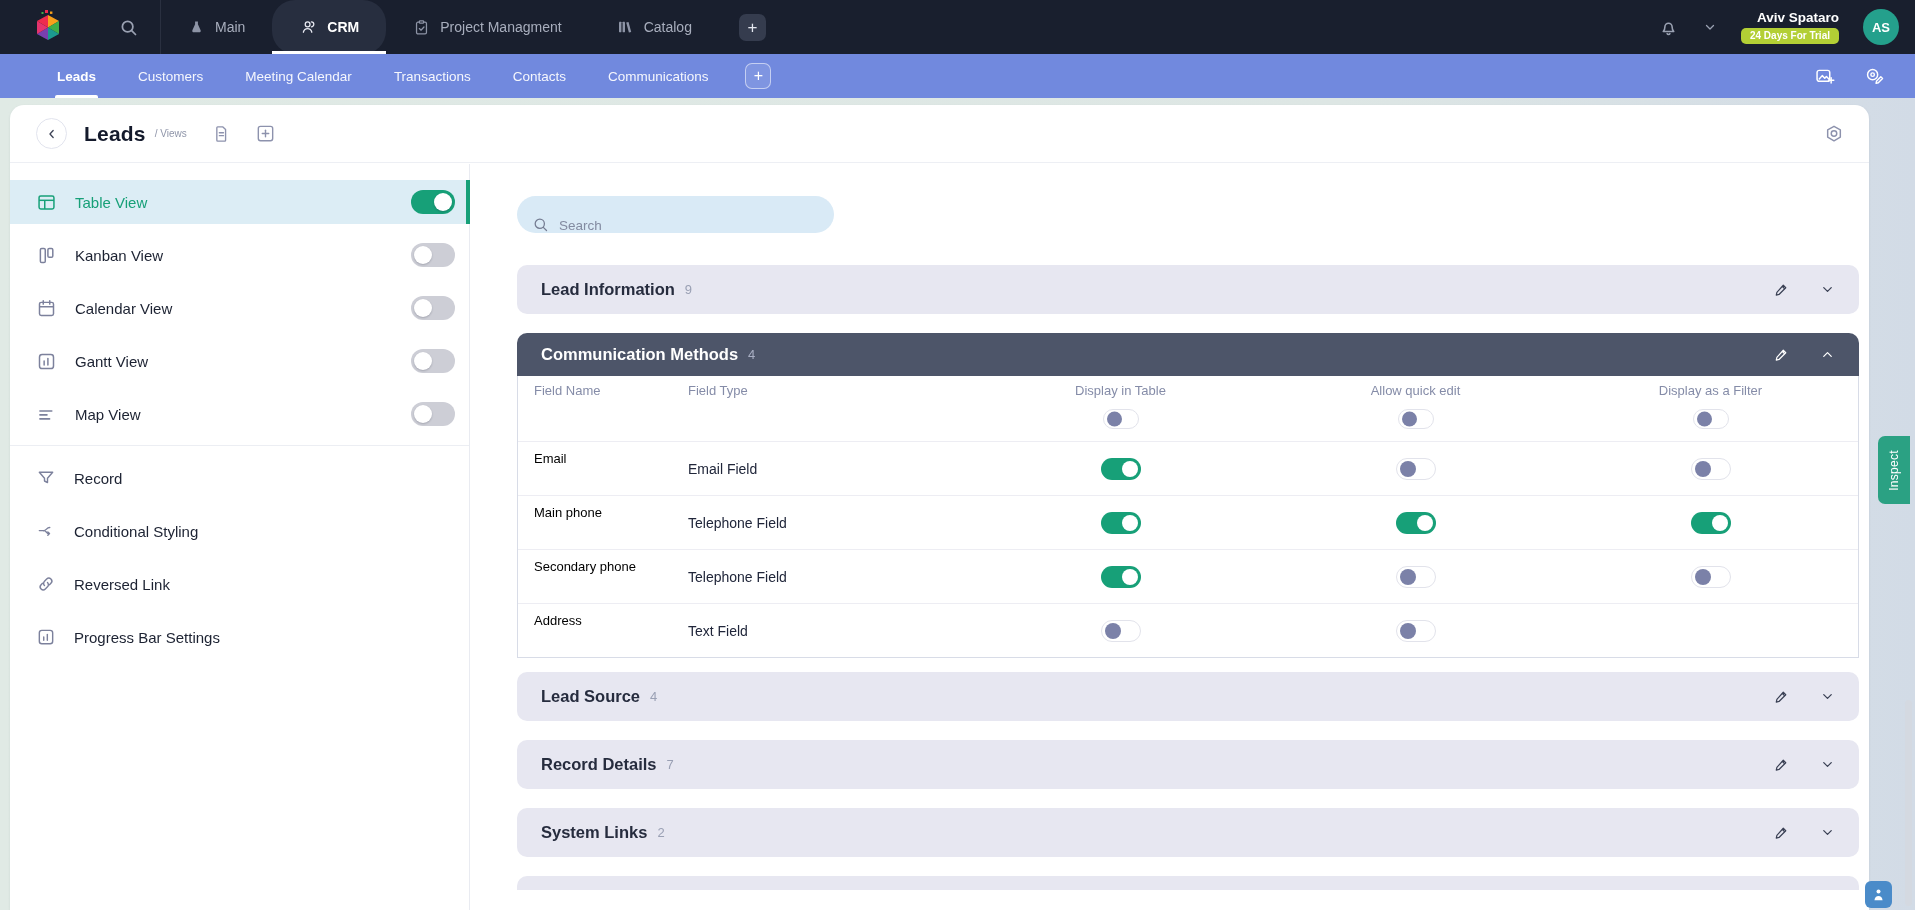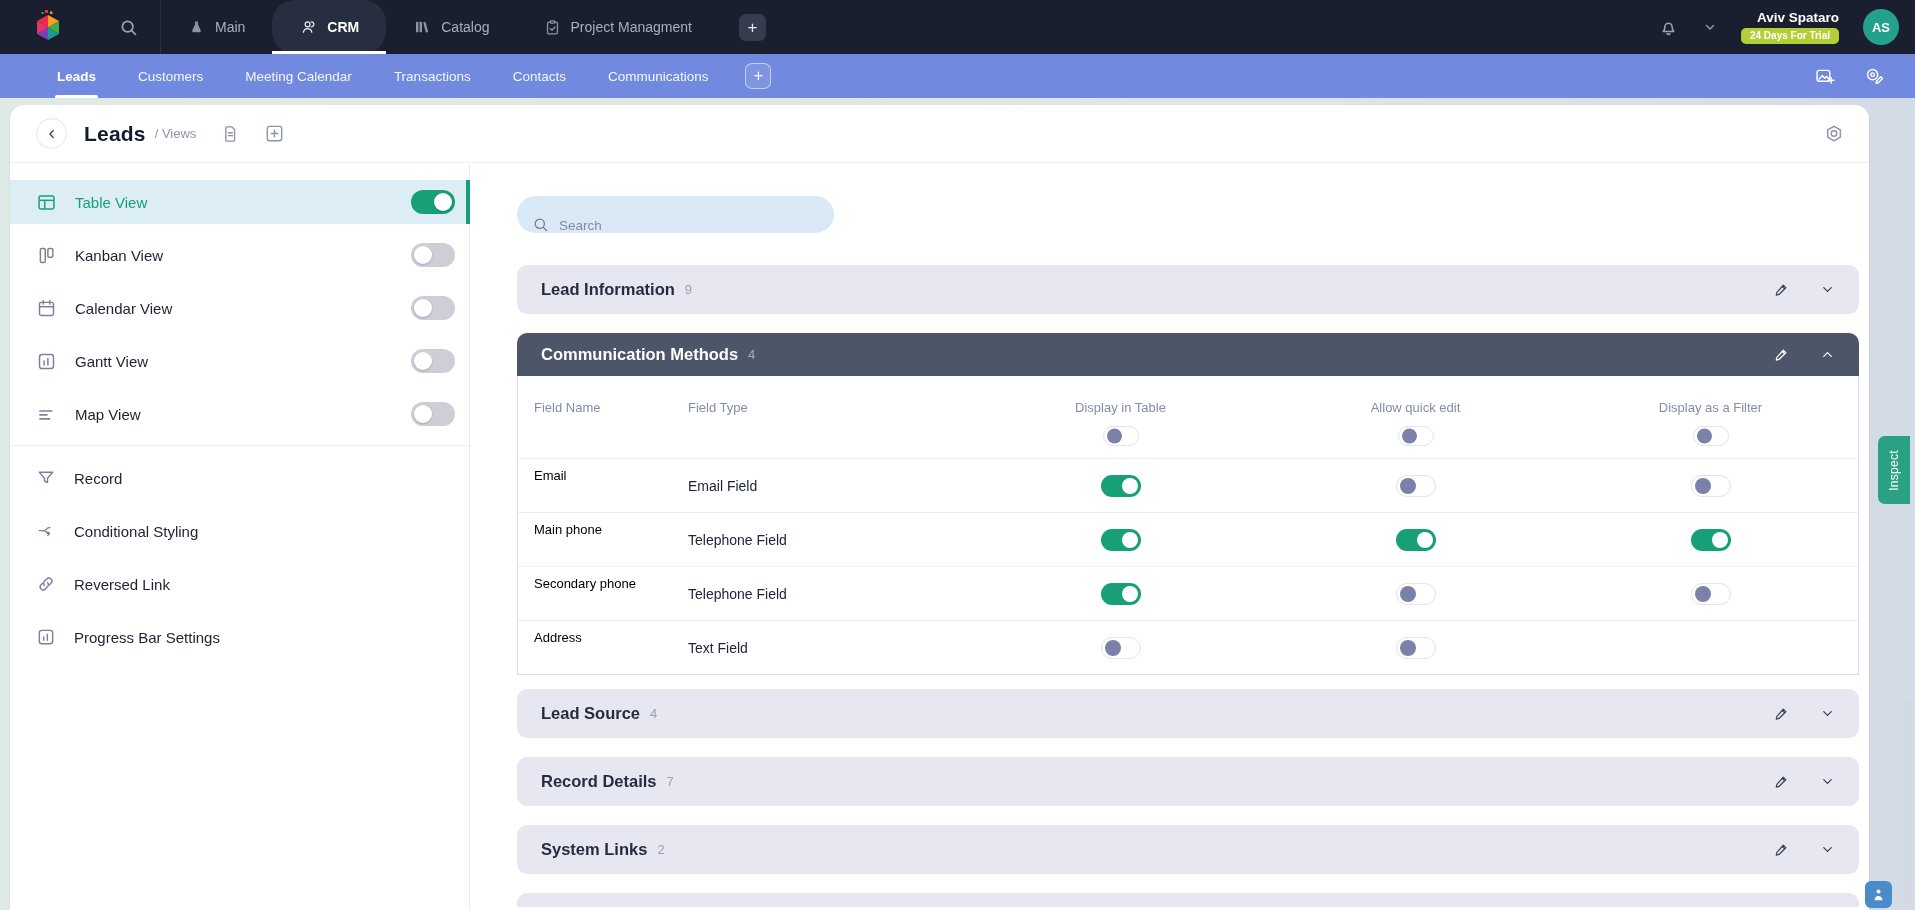--- a/index.html
+++ b/index.html
@@ -36,21 +36,21 @@
   .app-tab.active { font-weight:bold; color:#fff; }
   .app-tab.active::after { content:""; position:absolute; left:19px; right:19px; bottom:0; height:3px; background:#fff; border-radius:2px 2px 0 0; }
   .app-plus { margin-left:16px; width:26px; height:26px; border:1.5px solid rgba(255,255,255,.55); background:rgba(255,255,255,.10); border-radius:7px; color:#fff; display:flex; align-items:center; justify-content:center; font-size:16px; line-height:1; }
   .app-right { margin-left:auto; display:flex; align-items:center; gap:28px; padding-right:30px; color:#fff; }
 
   
   .card { position:absolute; top:105px; left:10px; width:1859px; bottom:0; background:#fff; border-radius:14px 14px 0 0; box-shadow:0 1px 3px rgba(30,40,70,.08); }
   .card-header { height:58px; display:flex; align-items:center; padding:0 24px 0 26px; border-bottom:1px solid #edeff4; }
   .back-btn { width:31px; height:31px; border-radius:50%; border:1px solid #e2e4ee; color:#3d4356; display:flex; align-items:center; justify-content:center; background:#fff; }
   .page-title { font-size:21px; font-weight:bold; color:#141a2c; margin-left:17px; letter-spacing:.2px; }
-  .crumb { font-size:13px; color:#8f95a9; margin-left:9px; }
+  .crumb { font-size:10px; color:#8f95a9; margin-left:9px; }
   .hdr-icon { color:#8d92ad; margin-left:24px; }
   .gear-btn { margin-left:auto; color:#8d92ad; }
 
   .card-body { position:absolute; top:59px; left:0; right:0; bottom:0; display:flex; }
 
   
   .sidebar { width:460px; flex:none; border-right:1px solid #e9ebf1; padding-top:16px; }
   .sv-item { height:44px; margin-bottom:9px; display:flex; align-items:center; gap:18px; padding:0 14px 0 26px; font-size:15px; color:#1c2232; position:relative; cursor:default; }
   .sv-item svg { color:#7c819c; flex:none; }
   .sv-label { flex:1; }
@@ -86,21 +86,21 @@
   .sec-actions { margin-left:auto; display:flex; align-items:center; gap:30px; color:#3a4054; }
   .sec-actions .icon-btn { display:flex; align-items:center; justify-content:center; cursor:pointer; }
 
   .sec-expanded { margin-bottom:14px; }
   .sec-head-dark { height:43px; background:#4d5569; border-radius:10px 10px 0 0; display:flex; align-items:center; padding:12px 24px; }
   .sec-head-dark .sec-title { color:#fff; }
   .sec-head-dark .sec-count { color:#a8aec3; }
   .sec-head-dark .sec-actions { color:#fff; }
   .sec-panel { background:#fff; border:1px solid #d8dce7; border-top:none; }
 
-  .ft-header { display:flex; padding:24px 0 12px; }
+  .ft-header { display:flex; padding:7px 0 12px; }
   .ft-hlabel { font-size:13px; color:#858ca8; }
   .col-name { width:170px; padding-left:16px; flex:none; }
   .col-type { width:285px; flex:none; }
   .col-t { flex:1; display:flex; flex-direction:column; align-items:center; gap:11px; }
   .ft-row { display:flex; align-items:center; height:54px; border-top:1px solid #ededf3; }
   .ft-name { width:170px; padding:9px 0 0 16px; flex:none; align-self:stretch; font-size:13px; color:#000000; }
   .ft-type { width:285px; flex:none; font-size:14px; color:#20263a; }
   .ft-cell { flex:1; display:flex; justify-content:center; }
 
   .sec-partial { height:14px; background:#e7e7f1; border-radius:10px 10px 0 0; }
@@ -147,35 +147,35 @@
   <div class="top-tab active">
     <svg width="18" height="18" viewBox="0 0 24 24" fill="none" stroke="currentColor" stroke-width="1.7">
       <circle cx="11.5" cy="8.5" r="3.2"></circle>
       <path d="M5.8 19c.8-3.1 2.9-4.7 5.7-4.7 2.7 0 4.8 1.6 5.6 4.7" stroke-linecap="round"></path>
       <path d="M16.5 5.2a3.2 3.2 0 0 1 0 6.5" stroke-linecap="round"></path>
     </svg>
     <span>CRM</span>
   </div>
 
   <div class="top-tab">
+    <svg width="17" height="17" viewBox="0 0 24 24" fill="none" stroke="currentColor" stroke-width="1.8">
+      <rect x="5" y="4.5" width="14" height="16.5" rx="2"></rect>
+      <rect x="9" y="2.5" width="6" height="3.4" rx="1" fill="#191f2e"></rect>
+      <polyline points="9,13.5 11.3,15.8 15.5,11.3" stroke-linecap="round" stroke-linejoin="round"></polyline>
+    </svg>
+    <span>Project Managment</span>
+  </div>
+
+  <div class="top-tab">
     <svg width="18" height="18" viewBox="0 0 24 24">
       <rect x="4" y="5" width="3.2" height="14" rx=".6" fill="currentColor"></rect>
       <rect x="8.8" y="5" width="3.2" height="14" rx=".6" fill="currentColor"></rect>
       <path d="M13.6 6.1l3.1-.8 3.6 13.3-3.1.8z" fill="currentColor"></path>
     </svg>
     <span>Catalog</span>
-  </div>
-
-  <div class="top-tab">
-    <svg width="17" height="17" viewBox="0 0 24 24" fill="none" stroke="currentColor" stroke-width="1.8">
-      <rect x="5" y="4.5" width="14" height="16.5" rx="2"></rect>
-      <rect x="9" y="2.5" width="6" height="3.4" rx="1" fill="#191f2e"></rect>
-      <polyline points="9,13.5 11.3,15.8 15.5,11.3" stroke-linecap="round" stroke-linejoin="round"></polyline>
-    </svg>
-    <span>Project Managment</span>
   </div>
 
   <div class="top-plus">+</div>
 
   <div class="top-right">
     <div class="bell">
       <svg width="21" height="21" viewBox="0 0 24 24" fill="none" stroke="currentColor" stroke-width="1.8">
         <path d="M18 16.5H6c1.3-1.3 1.9-2.2 1.9-5.3a4.1 4.1 0 0 1 8.2 0c0 3.1.6 4 1.9 5.3z" stroke-linejoin="round"></path>
         <path d="M10.4 19a1.8 1.8 0 0 0 3.2 0" stroke-linecap="round"></path>
       </svg>

